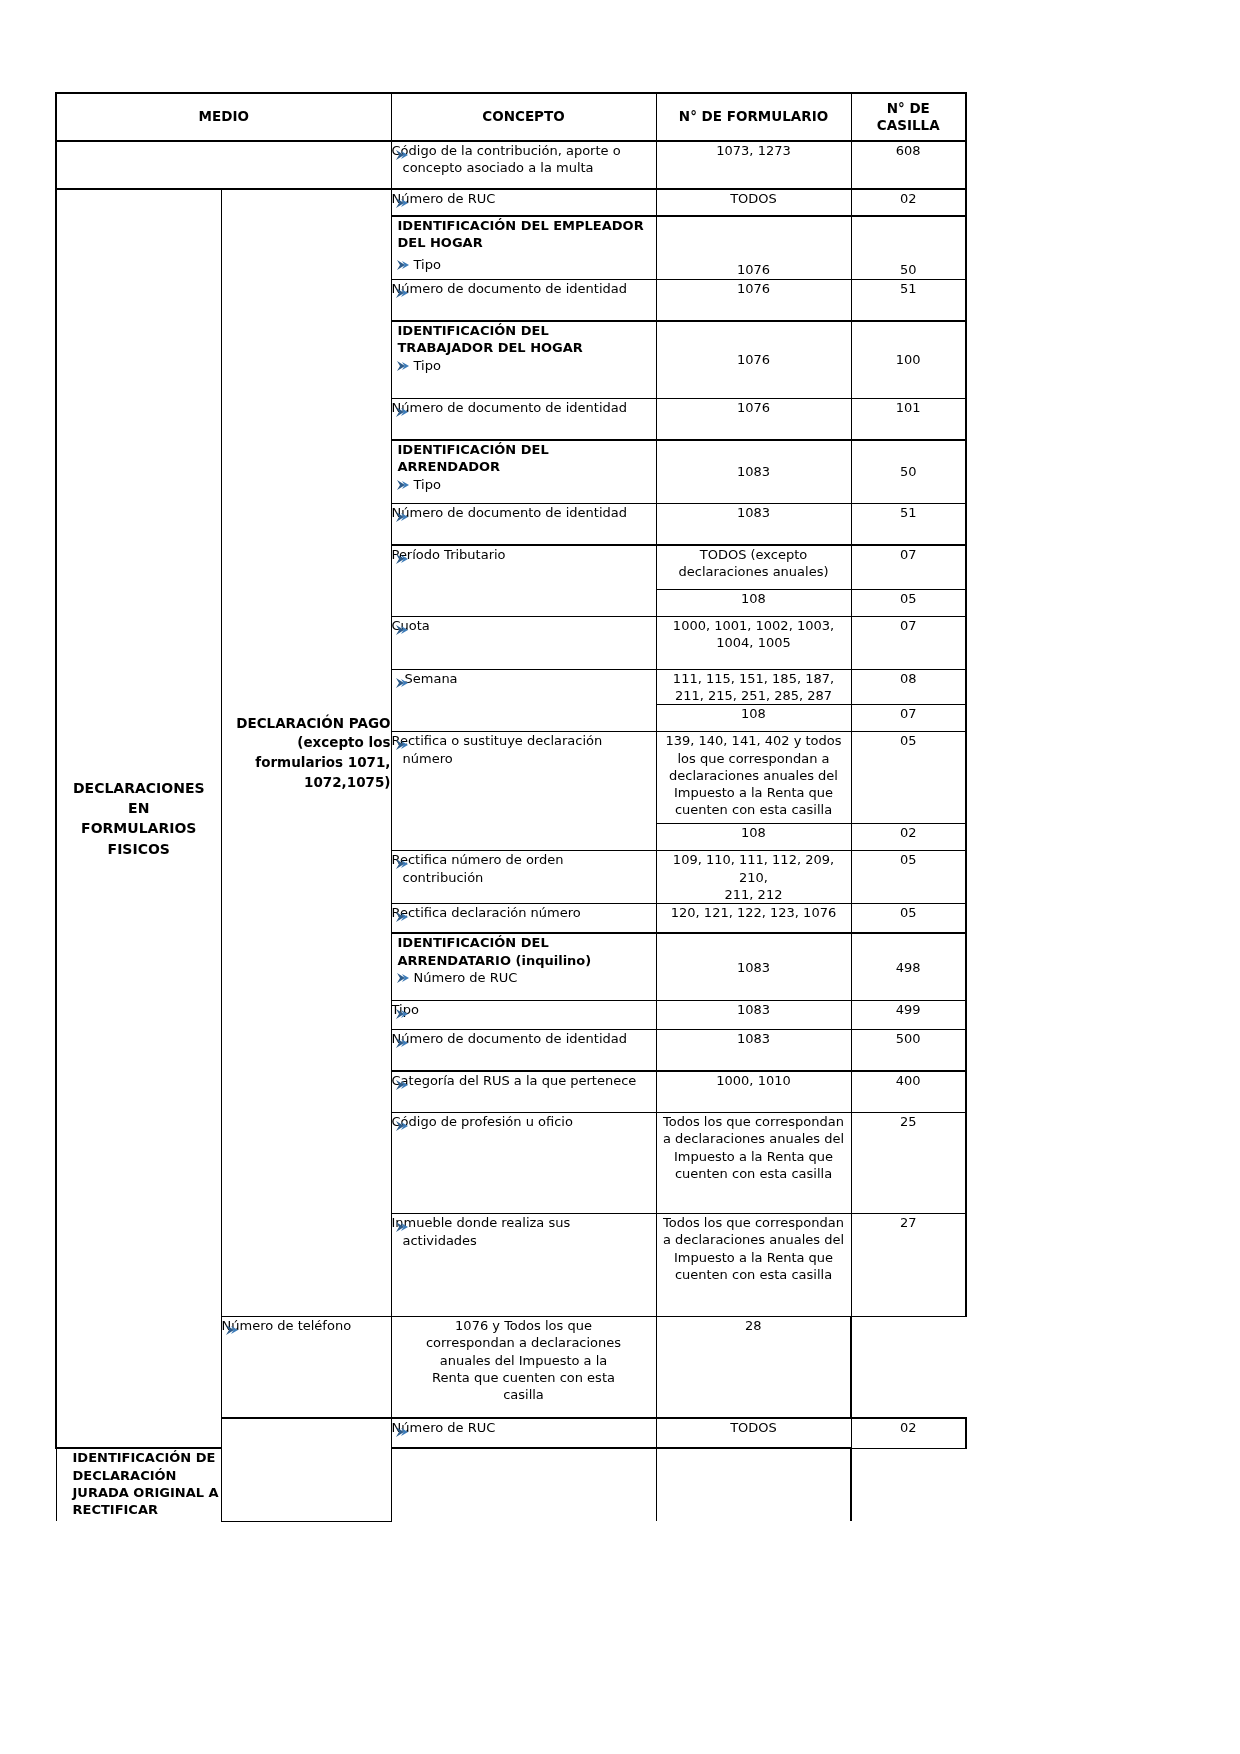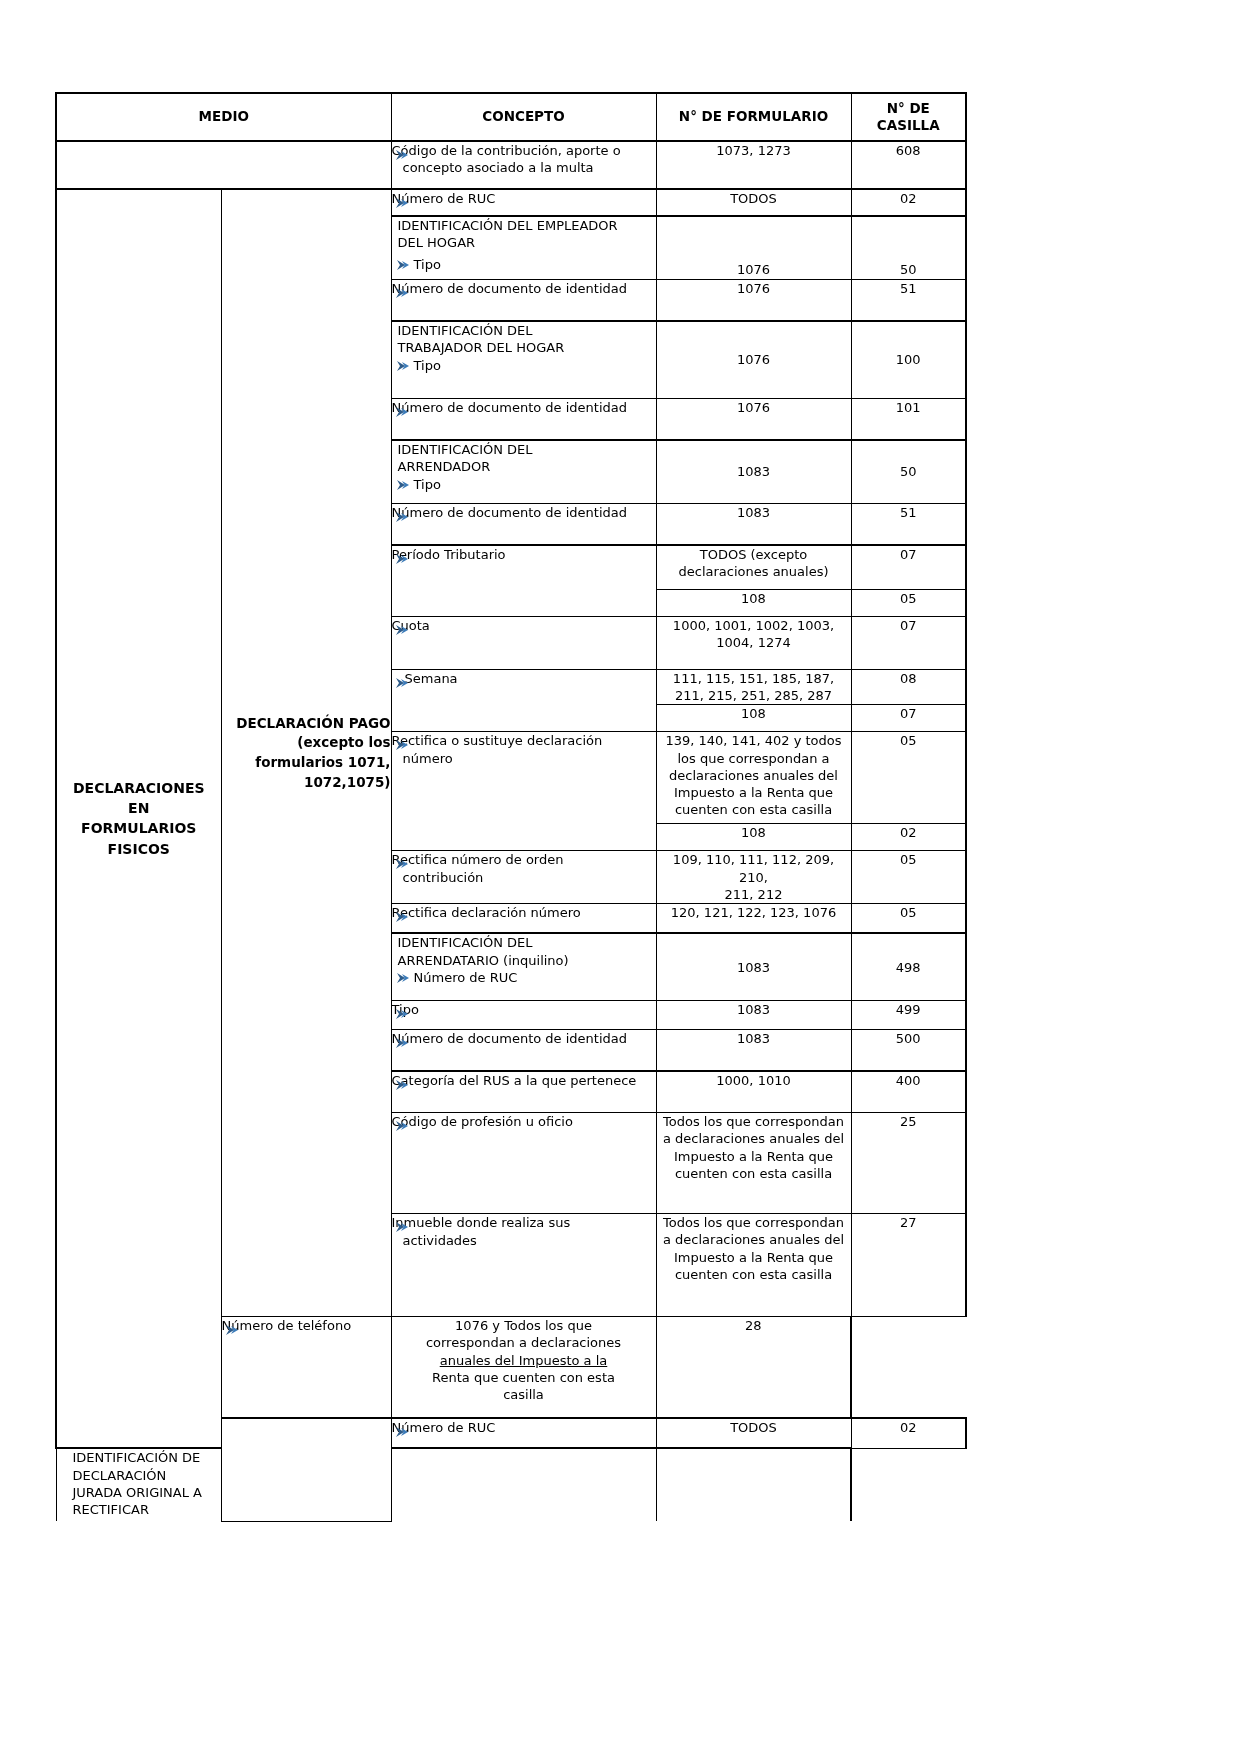--- a/index.html
+++ b/index.html
@@ -81,21 +81,21 @@
   }
   .medio-cell.sub{font-size:13.5px;line-height:1.45;text-align:right;}
 
   
   .tb-top{border-top:2.5px solid #000 !important;}
   .tb-bottom{border-bottom:2.5px solid #000 !important;}
   .tb-left{border-left:2.5px solid #000 !important;}
   .tb-right{border-right:2.5px solid #000 !important;}
   .noborder-bottom{border-bottom:none !important;}
 
-  .ftitle{font-weight:normal;display:block;}
+  .ftitle{font-weight:bold;display:block;}
 </style>
 </head>
 <body>
 
 <div class="page">
   <table class="grid">
     <colgroup>
       <col class="c-medio1">
         <col class="c-medio2">
         <col class="c-concepto">
@@ -278,21 +278,21 @@
           <span class="arrow">
             <svg width="15" height="12" viewBox="0 0 15 12">
                 <path d="M1 1 L9 6 L1 11 L4 6 Z" fill="#2E5C8A"></path>
                 <path d="M6 2 L13 6 L6 10 L8.5 6 Z" fill="#3C7BB8"></path>
               </svg>
           </span>
           <span>Cuota</span>
         </td>
         <td class="cell ctr">
           <span style="display:block;">1000, 1001, 1002, 1003,</span>
-          <span style="display:block;">1004, 1274</span>
+          <span style="display:block;">1004, 1005</span>
         </td>
         <td class="cell ctr tb-right">07</td>
       </tr>
 
       <tr>
         <td class="concepto" rowspan="2" style="height:48px;padding-left:13px;">
           <span class="arrow">
             <svg width="15" height="12" viewBox="0 0 15 12">
                 <path d="M1 1 L9 6 L1 11 L4 6 Z" fill="#2E5C8A"></path>
                 <path d="M6 2 L13 6 L6 10 L8.5 6 Z" fill="#3C7BB8"></path>
@@ -473,21 +473,21 @@
             <svg width="15" height="12" viewBox="0 0 15 12">
                 <path d="M1 1 L9 6 L1 11 L4 6 Z" fill="#2E5C8A"></path>
                 <path d="M6 2 L13 6 L6 10 L8.5 6 Z" fill="#3C7BB8"></path>
               </svg>
           </span>
           <span>Número de teléfono</span>
         </td>
         <td class="cell ctr">
           <span style="display:block;">1076 y Todos los que</span>
           <span style="display:block;">correspondan a declaraciones</span>
-          <span style="display:block;text-decoration:underline;">anuales del Impuesto a la</span>
+          <span style="display:block;">anuales del Impuesto a la</span>
           <span style="display:block;">Renta que cuenten con esta</span>
           <span style="display:block;">casilla</span>
         </td>
         <td class="cell ctr tb-right">28</td>
       </tr>
 
       <tr>
         <td class="tb-top" rowspan="2"></td>
         <td class="concepto tb-top" style="height:28px;">
           <span class="arrow">

